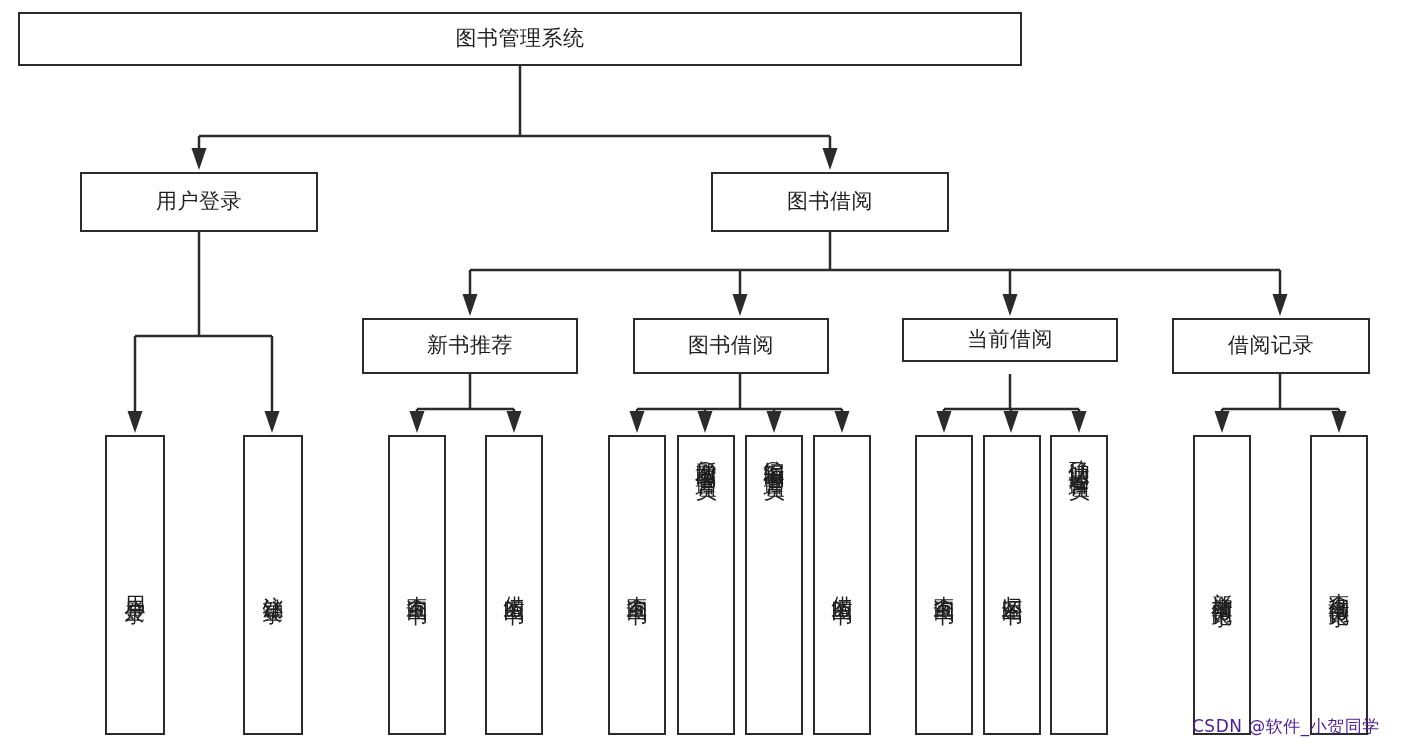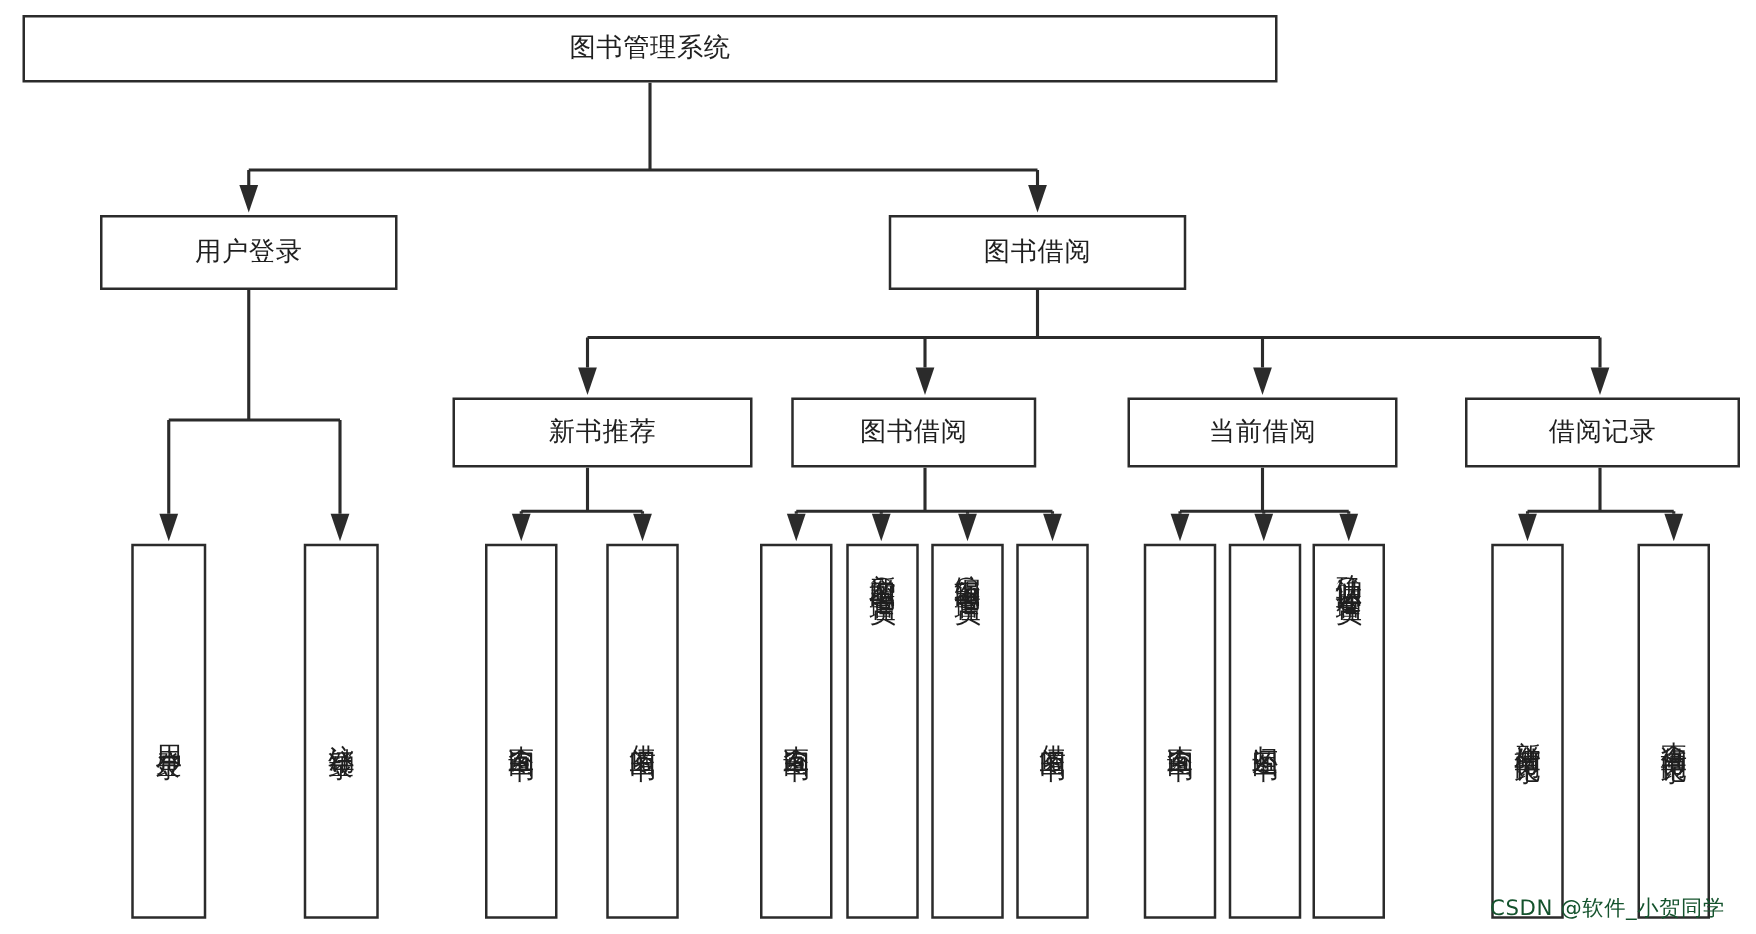--- a/index.html
+++ b/index.html
@@ -133,30 +133,30 @@
   <div id="nodes-layer">
       <div class="node-box" style="left: 18px; top: 12px; width: 1004px; height: 54px;">
         <span class="node-label-h">图书管理系统</span>
       </div>
       <div class="node-box" style="left: 80px; top: 172px; width: 238px; height: 60px;">
         <span class="node-label-h">用户登录</span>
       </div>
       <div class="node-box" style="left: 711px; top: 172px; width: 238px; height: 60px;">
         <span class="node-label-h">图书借阅</span>
       </div>
-      <div class="node-box" style="left: 362px; top: 318px; width: 240px; height: 56px;">
+      <div class="node-box" style="left: 362px; top: 318px; width: 216px; height: 56px;">
         <span class="node-label-h">新书推荐</span>
       </div>
       <div class="node-box" style="left: 633px; top: 318px; width: 196px; height: 56px;">
         <span class="node-label-h">图书借阅</span>
       </div>
-      <div class="node-box" style="left: 902px; top: 318px; width: 216px; height: 56px;">
+      <div class="node-box" style="left: 902px; top: 318px; width: 216px; height: 44px;">
         <span class="node-label-h">当前借阅</span>
       </div>
-      <div class="node-box" style="left: 1172px; top: 318px; width: 220px; height: 56px;">
+      <div class="node-box" style="left: 1172px; top: 318px; width: 198px; height: 56px;">
         <span class="node-label-h">借阅记录</span>
       </div>
       <div class="node-box vertical center-v" style="left: 105px; top: 435px; width: 60px; height: 300px;">
         <span class="node-label-v">用户登录</span>
       </div>
       <div class="node-box vertical center-v" style="left: 243px; top: 435px; width: 60px; height: 300px;">
         <span class="node-label-v">注销登录</span>
       </div>
       <div class="node-box vertical center-v" style="left: 388px; top: 435px; width: 58px; height: 300px;">
         <span class="node-label-v">查询图书</span>
@@ -186,15 +186,15 @@
         <span class="node-label-v">确认归还（管理员）</span>
       </div>
       <div class="node-box vertical center-v" style="left: 1193px; top: 435px; width: 58px; height: 300px;">
         <span class="node-label-v">新增借阅记录</span>
       </div>
       <div class="node-box vertical center-v" style="left: 1310px; top: 435px; width: 58px; height: 300px;">
         <span class="node-label-v">查询借阅记录</span>
       </div>
     </div>
 
-  <div class="watermark" style="left: 1192px; top: 715px; color: #14532d;">CSDN @软件_小贺同学</div>
+  <div class="watermark" style="left: 1192px; top: 715px; color: #4c1d95;">CSDN @软件_小贺同学</div>
 
 </div>
 
 </body></html>

